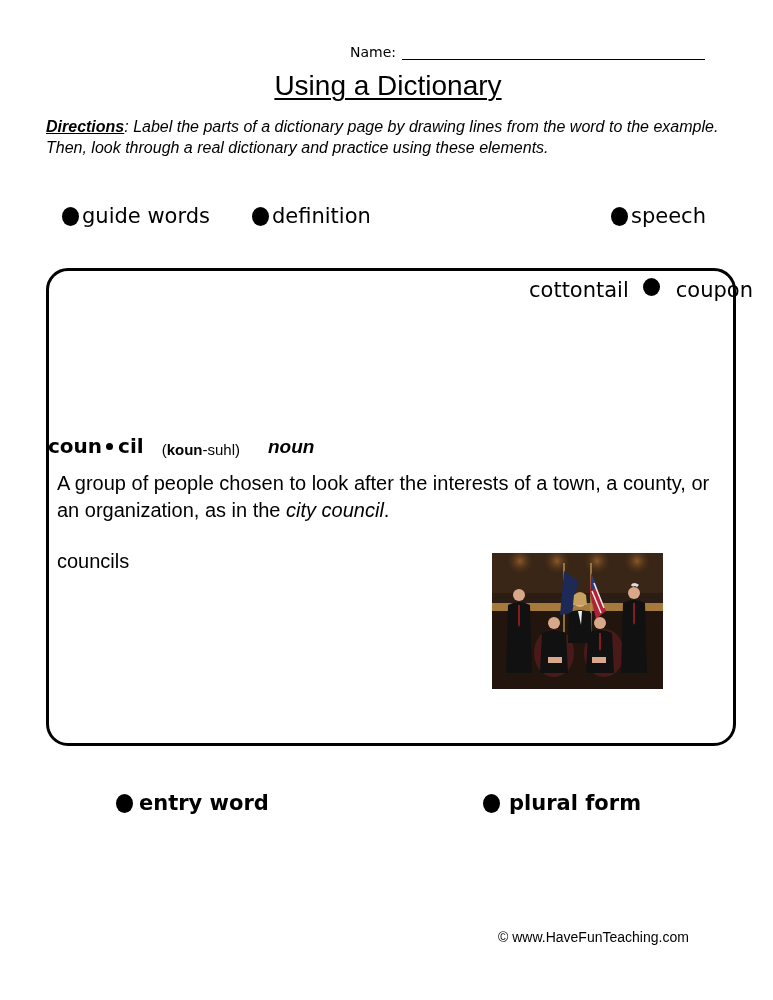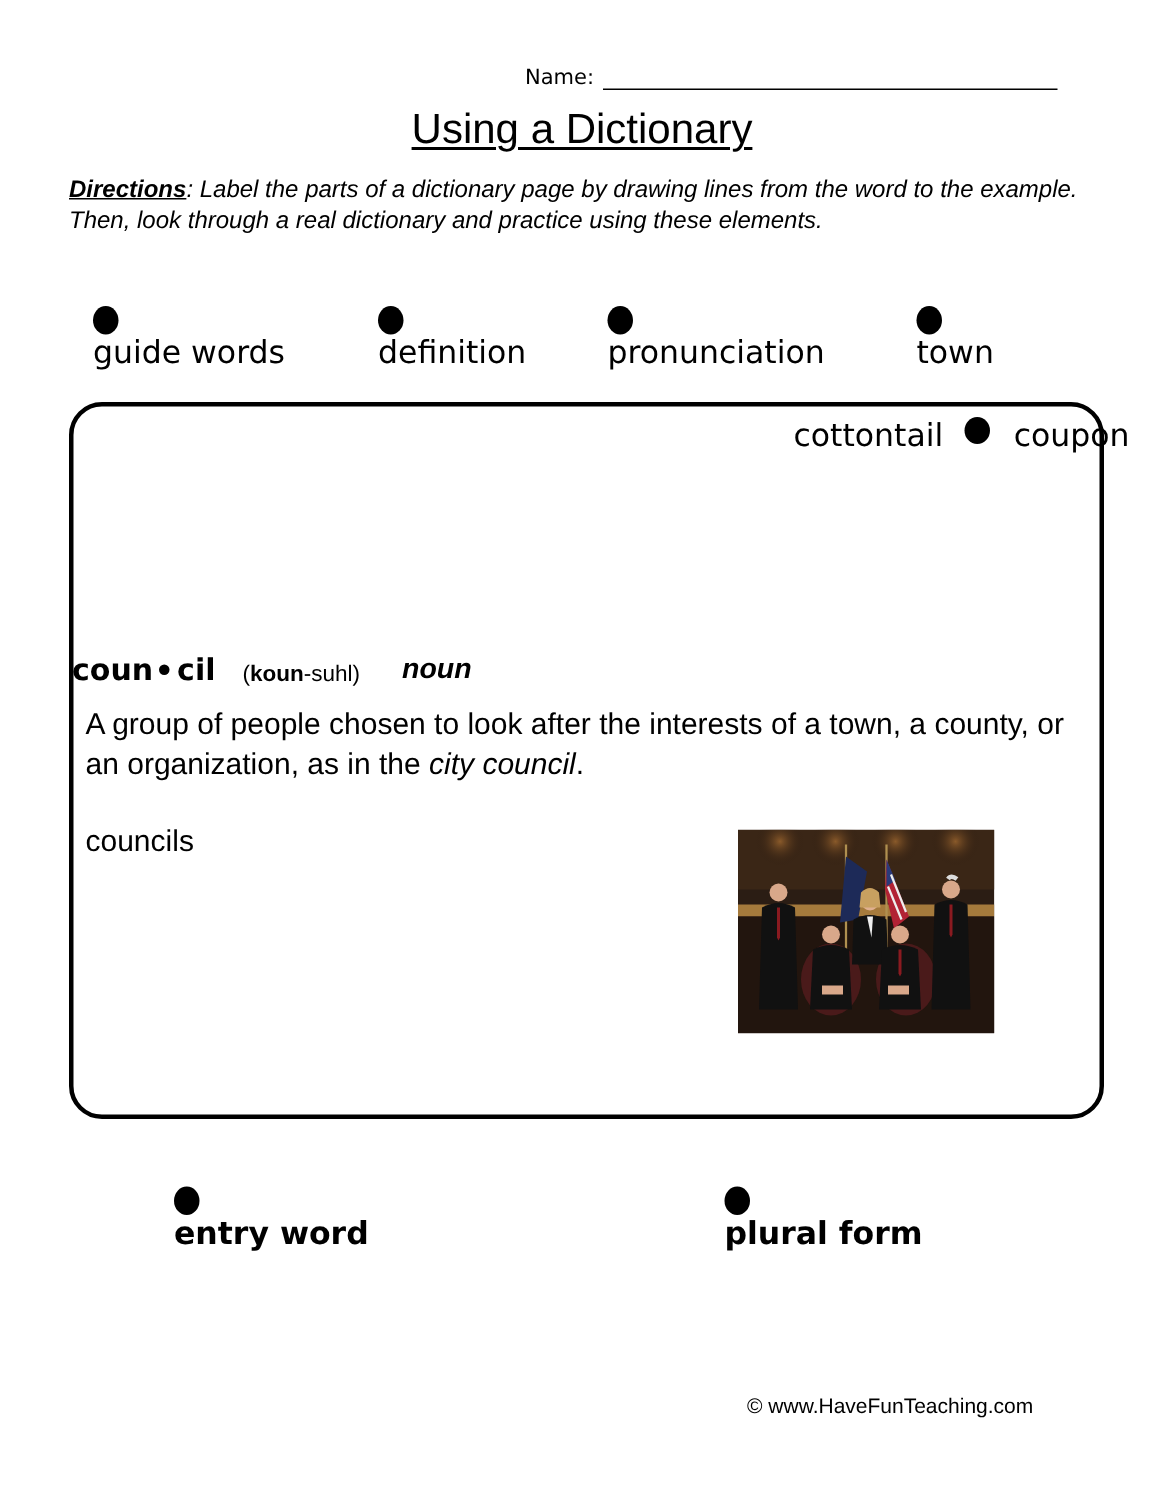--- a/index.html
+++ b/index.html
@@ -8,21 +8,21 @@
     .arial { font-family: "Liberation Sans", sans-serif; }
     .sans { font-family: "DejaVu Sans", sans-serif; }
 
     .name-row { left: 350px; top: 44px; font-size: 14px; display: flex; align-items: flex-end; }
     .name-line { display: inline-block; width: 303px; border-bottom: 1.5px solid #000; margin-left: 6px; height: 14px; }
 
     .title { left: 0; width: 800px; top: 70px; text-align: center; font-size: 28px; text-decoration: underline; text-underline-offset: 3px; text-decoration-thickness: 2px; }
 
     .directions { left: 46px; top: 116px; width: 700px; font-size: 16px; line-height: 21px; font-style: italic; }
     .directions .label { font-weight: bold; text-decoration: underline; }
-    .term { display: flex; position: absolute; white-space: nowrap; flex-direction: column; }
+    .term { display: flex; align-items: center; position: absolute; white-space: nowrap; }
     .dot { display: inline-block; width: 17px; height: 19px; border-radius: 50%; background: #000; margin-right: 3px; }
 
     .box { left: 46px; top: 268px; width: 684px; height: 472px; border: 3.5px solid #000; border-radius: 22px; }
 
     .guide { top: 278px; left: 483px; font-size: 21px; display: flex; white-space: nowrap; margin-left: 46px; }
     .guide .gdot { display: inline-block; width: 17px; height: 18px; border-radius: 50%; background: #000; margin: 0 16px 0 14px; }
 
     .entry-line { left: 48px; top: 434px; display: flex; align-items: flex-end; white-space: nowrap; }
     .entry-word { font-size: 20px; font-weight: bold; }
     .syll-dot { display: inline-block; width: 7px; height: 7px; border-radius: 50%; background: #000; margin: 0 5px 2px 4px; vertical-align: middle; }
@@ -53,27 +53,23 @@
 
 <div class="abs sans" style="left:0;top:204px;width:773px;height:30px;font-size:21px;">
   <div class="term" style="left:62px;top:0;">
     <span class="dot"></span>
     <span>guide words</span>
   </div>
   <div class="term" style="left:252px;top:0;">
     <span class="dot"></span>
     <span>definition</span>
   </div>
-  <div class="term" style="left:405px;top:0;">
-    <span class="dot" style="margin-right:7px;"></span>
-    <span>pronunciation</span>
-  </div>
   <div class="term" style="left:611px;top:0;">
     <span class="dot"></span>
-    <span>town</span>
+    <span>speech</span>
   </div>
 </div>
 
 <div class="abs box"></div>
 
 <div class="abs guide sans">
   <span>cottontail</span>
   <span class="gdot"></span>
   <span>coupon</span>
 </div>

